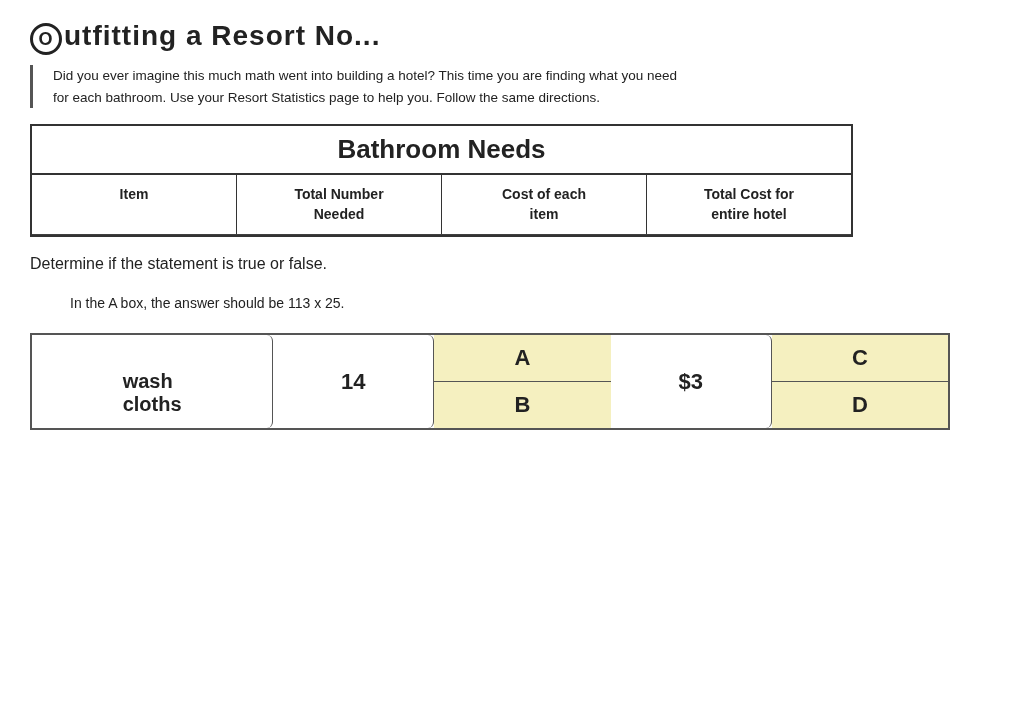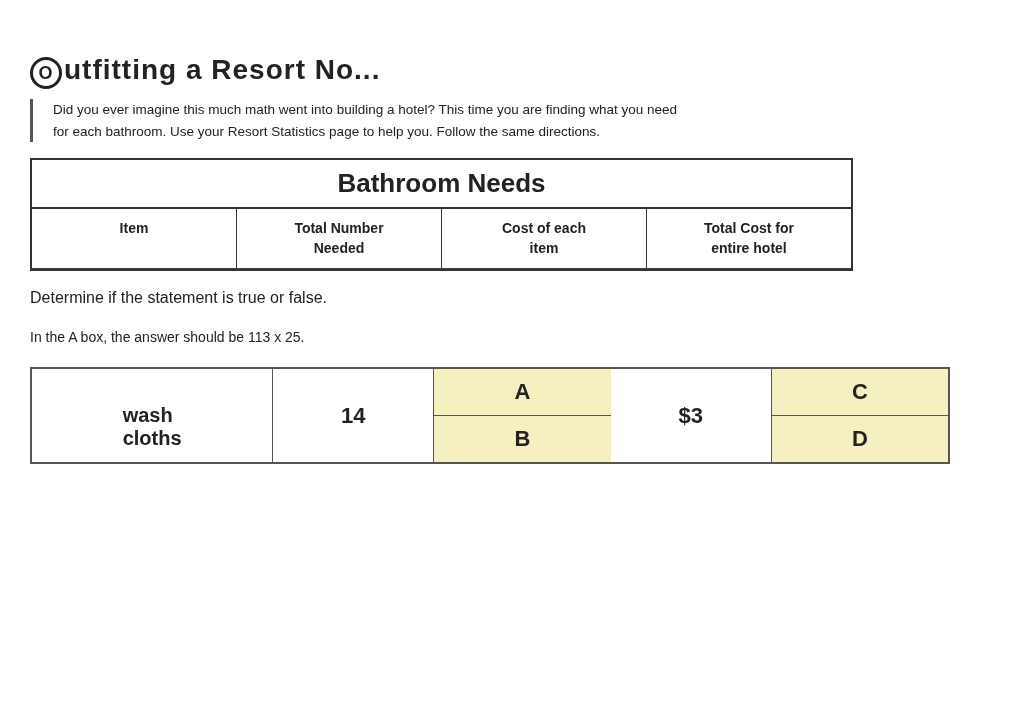--- a/index.html
+++ b/index.html
@@ -7,21 +7,20 @@
       font-family: Arial, sans-serif;
       background: #fff;
       padding: 20px 30px;
       color: #222;
       font-size: 15px;
     }
     .title-area {
       display: flex;
       align-items: flex-end;
       margin-bottom: 10px;
-      margin-top: 34px;
     }
     .title-text {
       font-size: 28px;
       font-weight: bold;
       letter-spacing: 1px;
     }
     .circle-o {
       display: inline-block;
       width: 32px;
       height: 32px;
@@ -68,37 +67,39 @@
     .header-cell:last-child {
       border-right: none;
     }
     .instructions {
       font-size: 16px;
       margin-bottom: 22px;
     }
     .answer-statement {
       font-size: 14px;
       margin-bottom: 22px;
+      margin-left: 40px;
     }
     .answer-table {
       border: 2px solid #555;
       width: 920px;
       margin-bottom: 22px;
     }
     .answer-row {
       display: flex;
     }
     .answer-cell {
       flex: 1;
       border-right: 1px solid #555;
       padding: 0;
       display: flex;
       align-items: stretch;
       justify-content: center;
       min-height: 90px;
+      border-radius: 6px;
     }
     .answer-cell:last-child {
       border-right: none;
     }
     .cell-content {
       width: 100%;
       display: flex;
       align-items: center;
       justify-content: center;
       font-size: 18px;

